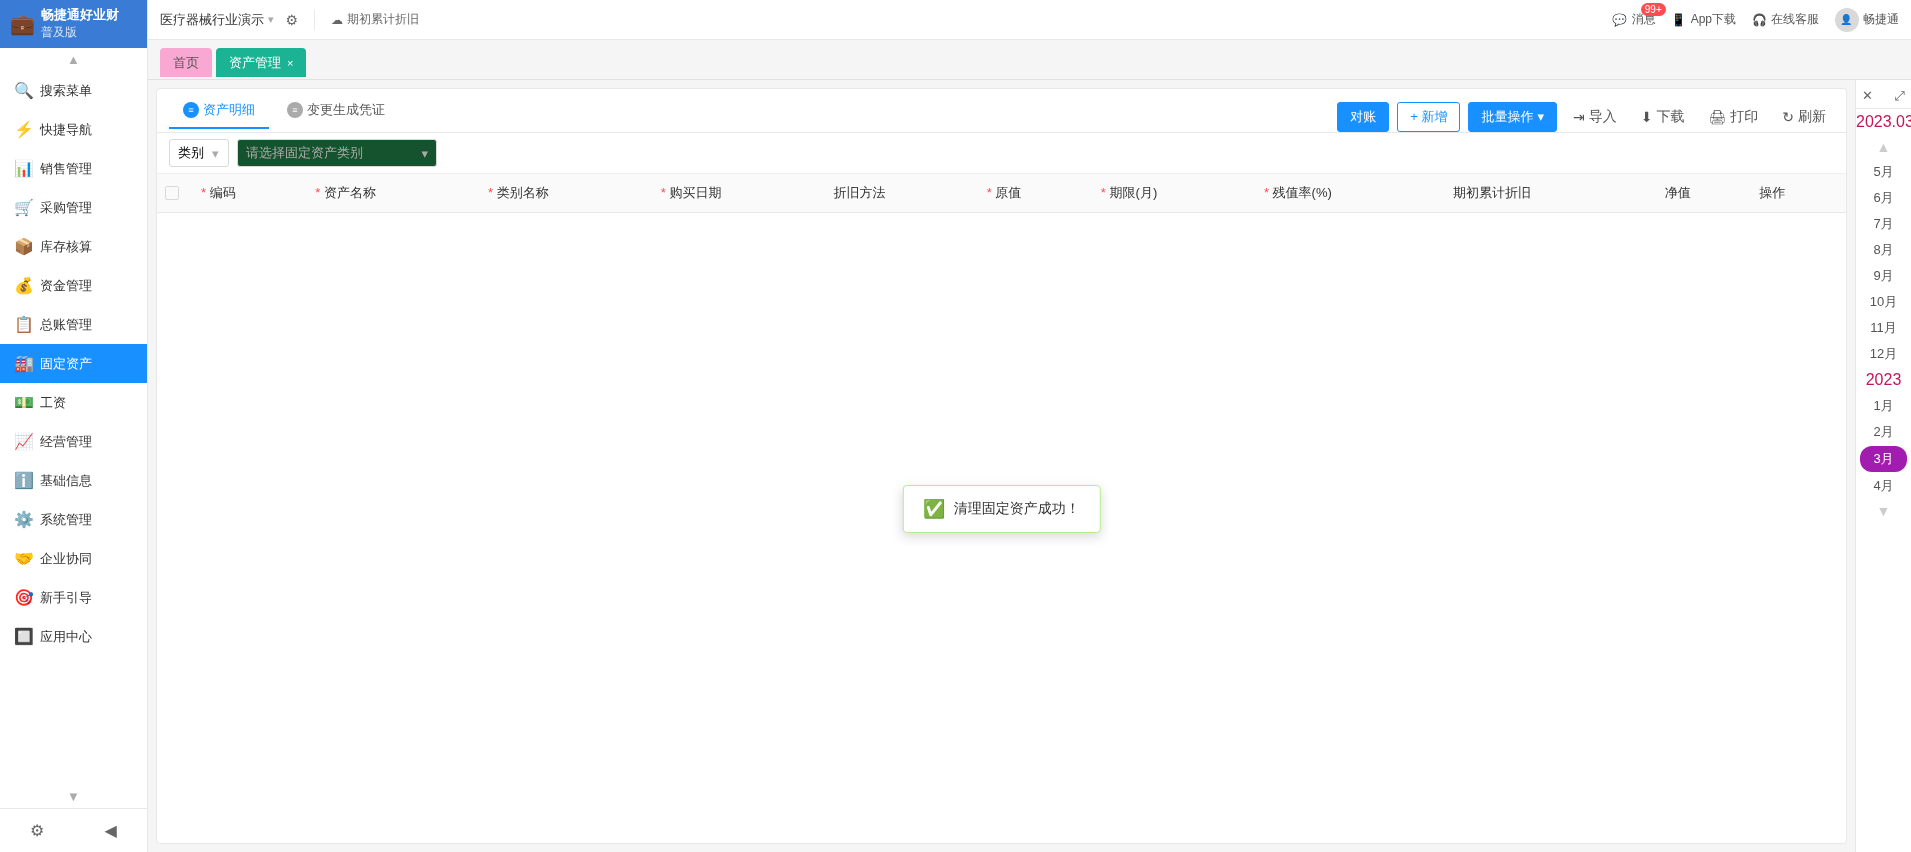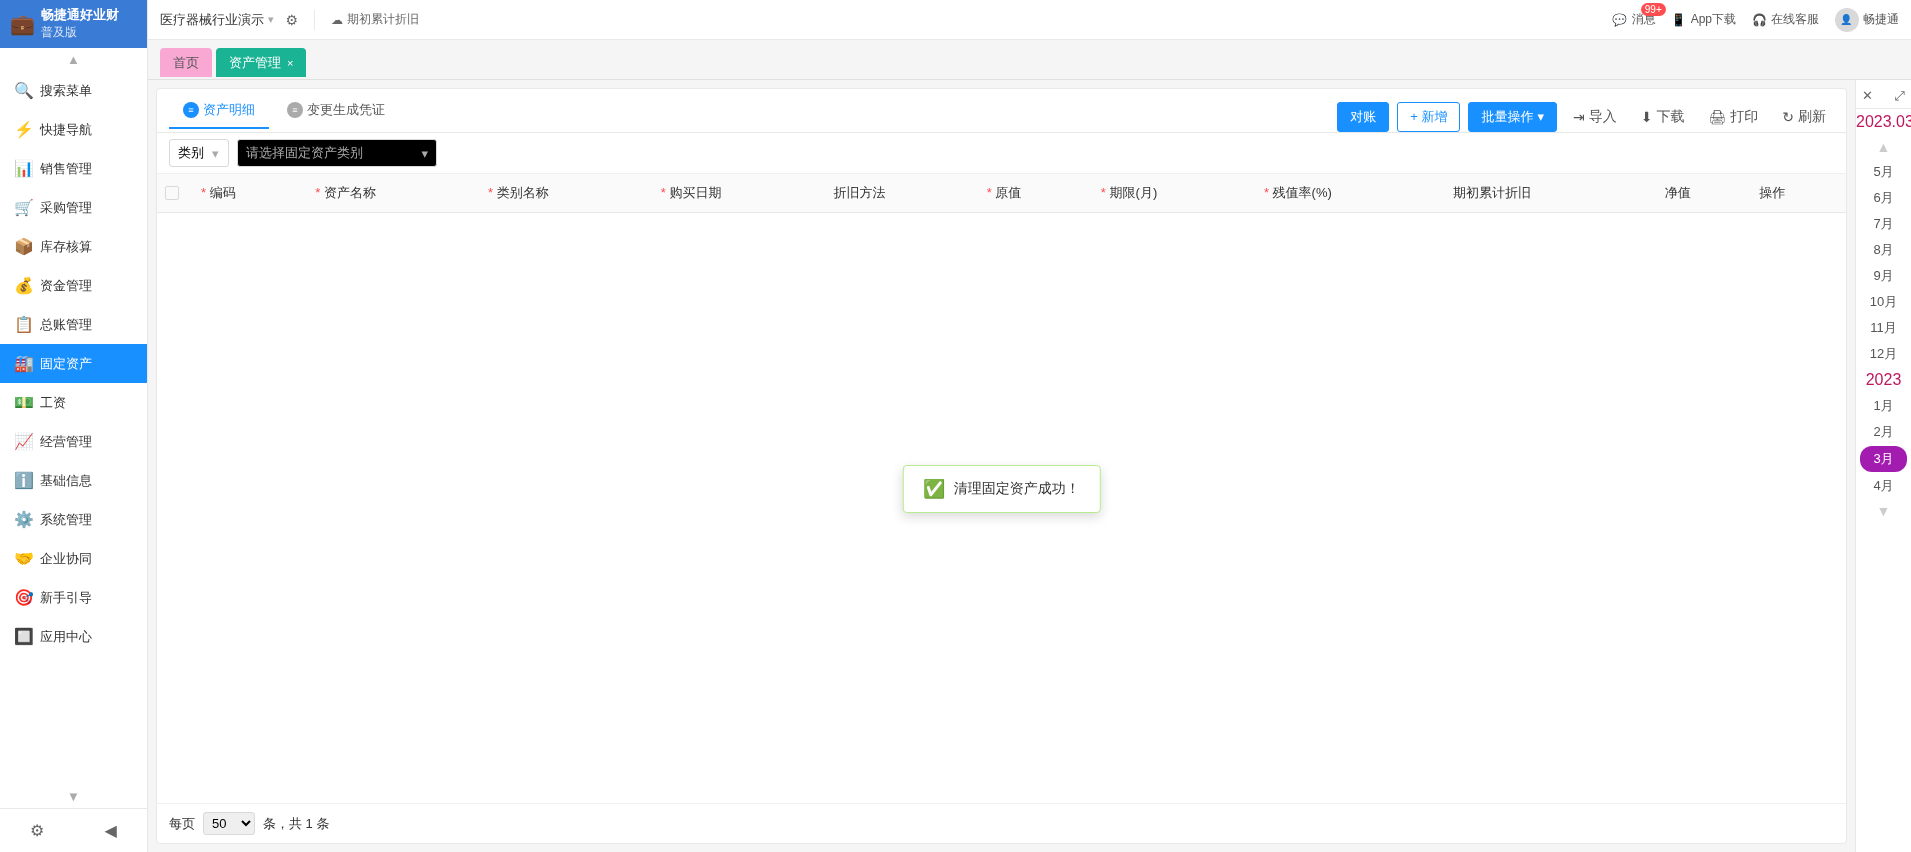--- a/index.html
+++ b/index.html
@@ -198,21 +198,21 @@
       cursor: pointer;
       min-width: 60px;
       font-size: 13px;
     }
     .filter-input {
       display: flex;
       align-items: center;
       border: 1px solid #d9d9d9;
       border-radius: 3px;
       padding: 4px 8px;
-      background: #000000;
+      background: #14532d;
       min-width: 200px;
       font-size: 13px;
       color: #aaa;
       cursor: pointer;
       justify-content: space-between;
     }
 
     
     .table-container {
       flex: 1;
@@ -511,29 +511,20 @@
           <tbody>
           </tbody>
         </table>
 
         <div class="toast">
           <span class="toast-icon">✅</span>
           <span>清理固定资产成功！</span>
         </div>
       </div>
 
-      <div class="pagination">
-        <span>每页</span>
-        <select class="page-select">
-          <option>50</option>
-          <option>100</option>
-          <option>200</option>
-        </select>
-        <span>条，共 1 条</span>
-      </div>
     </div>
 
     <div class="right-panel">
       <div class="right-panel-header">
         <span class="right-panel-icon">✕</span>
         <span class="right-panel-icon">⤢</span>
       </div>
       <div class="year-label">2023.03</div>
       <div class="scroll-up-btn">▲</div>
       <div class="month-item">5月</div>

